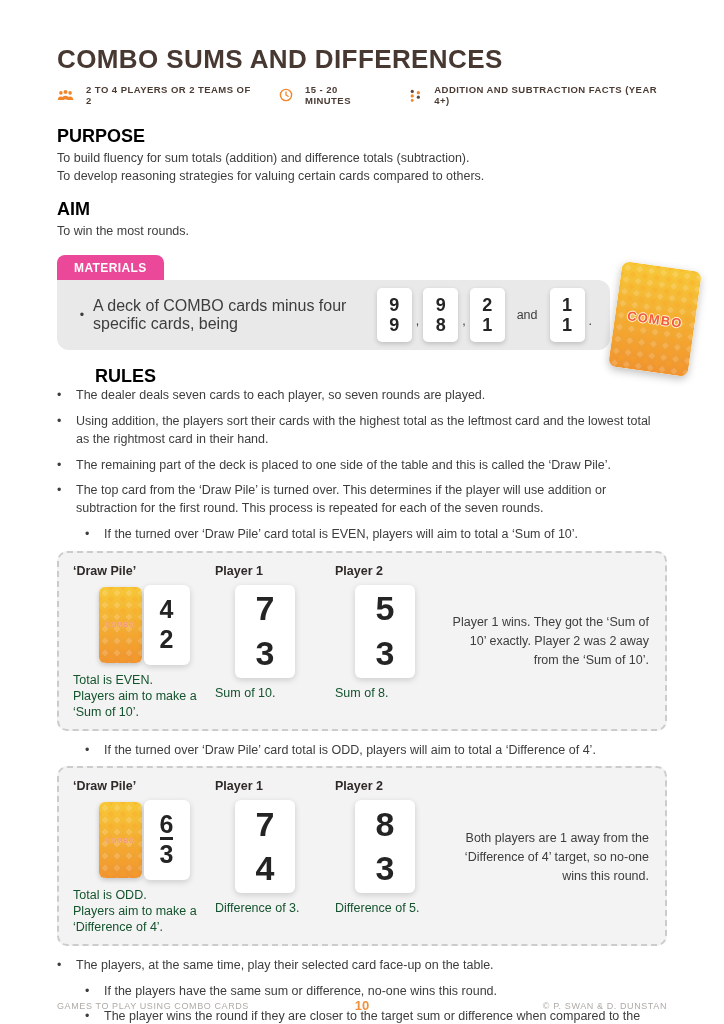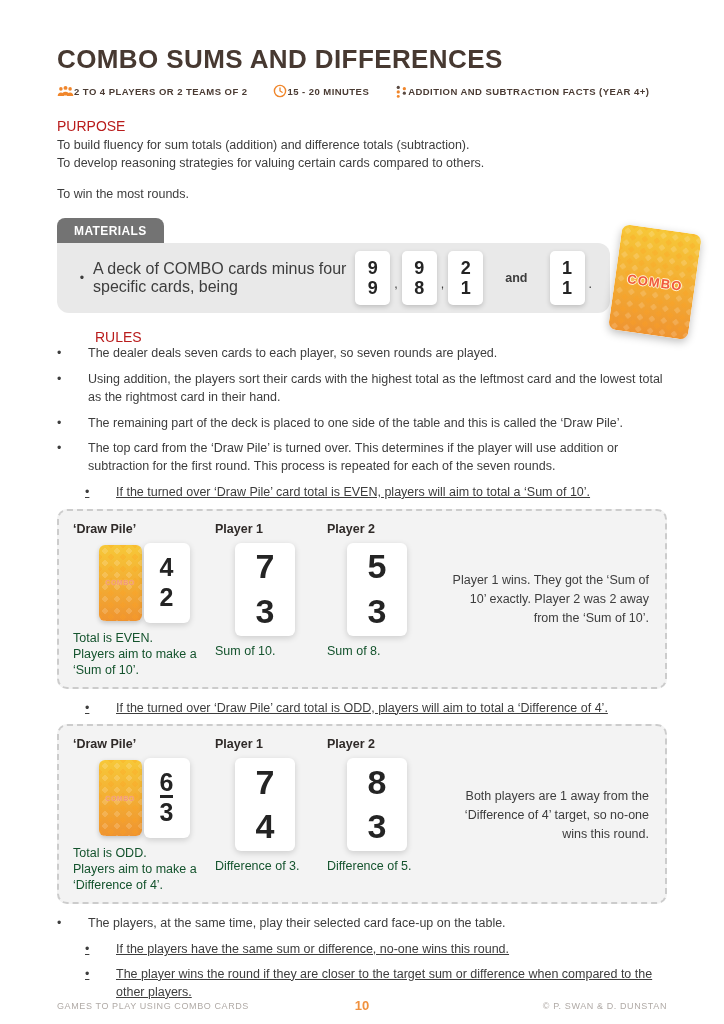--- a/index.html
+++ b/index.html
@@ -7,33 +7,33 @@
   body {
     font-family: "Liberation Sans", sans-serif;
     background:#ffffff; color:#3d3d3d;
     position:relative; overflow:hidden;
   }
   .page { padding: 44px 57px 0 57px; }
 
   
   .title { font-size:26px; font-weight:800; color:#473931; letter-spacing:.4px; margin-bottom:9px; }
   .meta-row { display:flex; align-items:center; gap:26px; margin-bottom:20px; }
-  .meta-item { display:flex; align-items:center; gap:0; }
+  .meta-item { display:flex; align-items:center; gap:12px; }
   .meta-item svg { flex:none; display:block; }
   .meta-label { font-size:9.5px; font-weight:700; color:#4a3b33; letter-spacing:.45px; }
 
   
-  .sec-heading { font-size:14px; font-weight:400; color:#b91c1c; margin-bottom:3px; }
+  .sec-heading { font-size:18px; font-weight:700; color:#000000; margin-bottom:3px; }
   .body-line { font-size:12.5px; line-height:1.42; color:#3d3d3d; }
   .purpose-block { margin-bottom:13px; }
   .aim-block { margin-bottom:15px; }
 
   
   .materials-tab {
-    display:inline-block; background:#737373; color:#fff;
+    display:inline-block; background:#ec4899; color:#fff;
     font-size:12px; font-weight:700; letter-spacing:.4px;
     padding:6px 17px 5px; border-radius:8px 8px 0 0;
   }
   .materials-wrap { position:relative; margin-bottom:16px; }
   .materials-box {
     background:#e9e9e9; border-radius:0 12px 12px 12px;
     width:553px; padding:8px 14px 8px 14px;
     display:flex; align-items:center; min-height:70px;
   }
   .materials-box .mbullet { width:22px; text-align:center; flex:none; font-size:12.5px; }
@@ -59,36 +59,36 @@
     display:flex; align-items:center; justify-content:center;
     transform:rotate(8deg); z-index:2;
   }
   .combo-text-big {
     font-size:13px; font-weight:800; letter-spacing:1.2px; color:#f15a3d;
     text-shadow:-1px 0 #fff2cf, 1px 0 #fff2cf, 0 -1px #fff2cf, 0 1px #fff2cf;
   }
 
   
   .rules-heading { margin-bottom:0;padding-left:38px; }
-  .bullet { display:flex; font-size:12.5px; line-height:1.42; margin-bottom:8px;gap:12px; }
+  .bullet { display:flex; font-size:12.5px; line-height:1.42; margin-bottom:8px; }
   .bullet .dot { width:19px; flex:none; }
   .bullet .dot::before { content:"•"; }
-  .bullet.sub { margin-left:28px; margin-bottom:7px;text-decoration:underline; }
+  .bullet.sub { margin-left:28px; margin-bottom:7px; }
   .bullet .btext { flex:1; }
 
   
   .example-box {
     width:610px; border:2px dashed #cccccc; border-radius:10px; background:#f3f3f3;
     padding:11px 14px 9px; display:flex; margin:2px 0 11px;
   }
   .ex-col { text-align:left; }
   .ex-draw { width:142px; flex:none; }
   .ex-player { width:100px; flex:none; }
   .ex-player.p1 { }
-  .ex-player.p2 { margin-left:12px; }
+  .ex-player.p2 { margin-left:20px; }
   .ex-header { font-size:12.5px; font-weight:700; color:#2f2a28; margin-bottom:7px; }
   .draw-cards { display:flex; justify-content:center; align-items:flex-start; }
   .card-back {
     width:43px; height:76px; border-radius:6px; flex:none;
     display:flex; align-items:center; justify-content:center;
     box-shadow:0 2px 5px rgba(0,0,0,.2); margin-top:2px;
   }
   .combo-text-sm {
     font-size:7px; font-weight:800; letter-spacing:.5px; color:rgba(235,95,70,.6);
     text-shadow:0 0 1px rgba(255,255,255,.85);
@@ -162,20 +162,21 @@
     </div>
   </div>
 
   <div class="purpose-block">
     <div class="sec-heading">PURPOSE</div>
     <div class="body-line">To build fluency for sum totals (addition) and difference totals (subtraction).</div>
     <div class="body-line">To develop reasoning strategies for valuing certain cards compared to others.</div>
   </div>
 
   <div class="aim-block">
+    <div class="sec-heading">AIM</div>
     <div class="body-line">To win the most rounds.</div>
   </div>
 
   <div>
     <div class="materials-tab">MATERIALS</div>
     <div class="materials-wrap">
       <div class="materials-box">
         <span class="mbullet">•</span>
         <span class="mat-text">A deck of COMBO cards minus four specific cards, being</span>
         <span class="mini-card">
@@ -185,21 +186,21 @@
         <span class="mat-sep">,</span>
         <span class="mini-card">
           <span>9</span>
           <span>8</span>
         </span>
         <span class="mat-sep">,</span>
         <span class="mini-card">
           <span>2</span>
           <span>1</span>
         </span>
-        <span class="mat-sep" style="align-self:center;padding-bottom:0;margin:0 22px;font-weight:bold;">and</span>
+        <span class="mat-sep" style="align-self:center;padding-bottom:0;margin:0 12px;">and</span>
         <span class="mini-card">
           <span>1</span>
           <span>1</span>
         </span>
         <span class="mat-sep">.</span>
       </div>
       <div class="combo-card-big combo-face">
         <span class="combo-text-big">COMBO</span>
       </div>
     </div>

